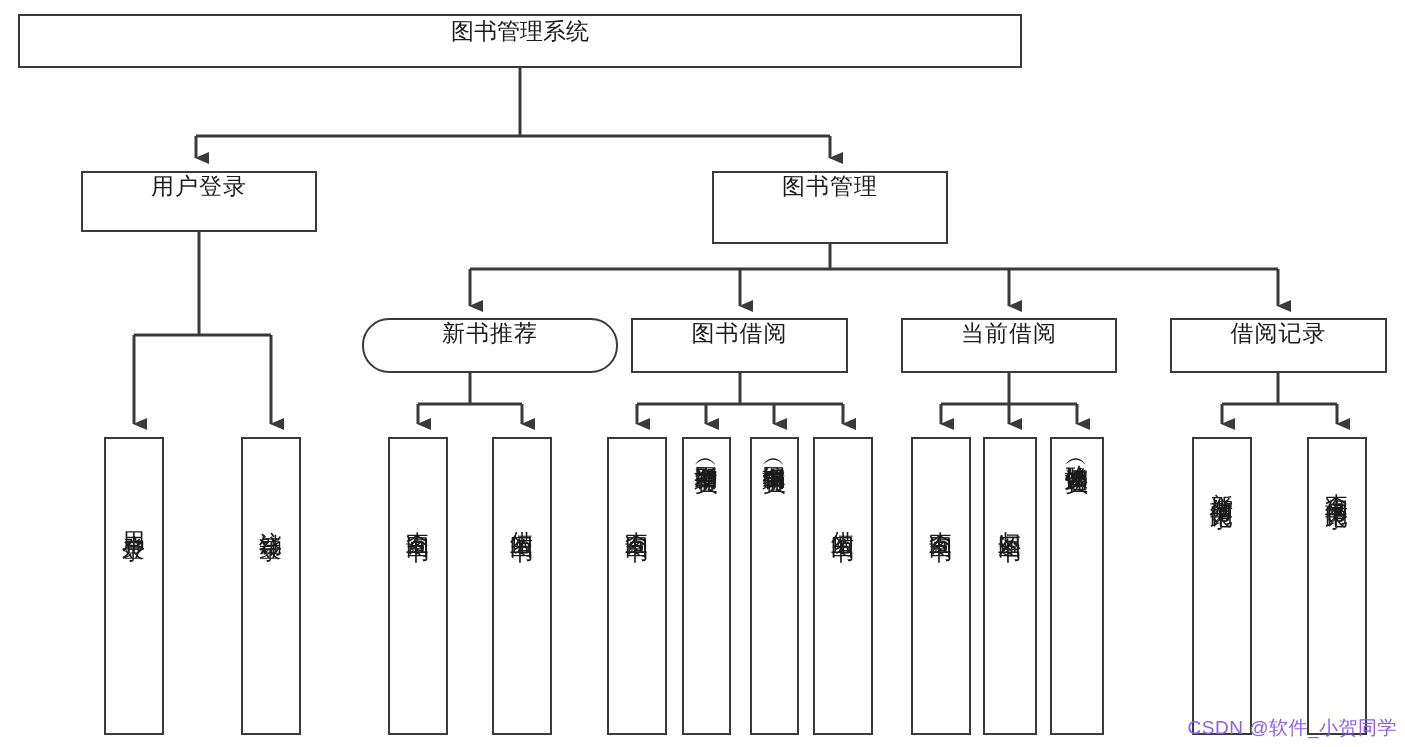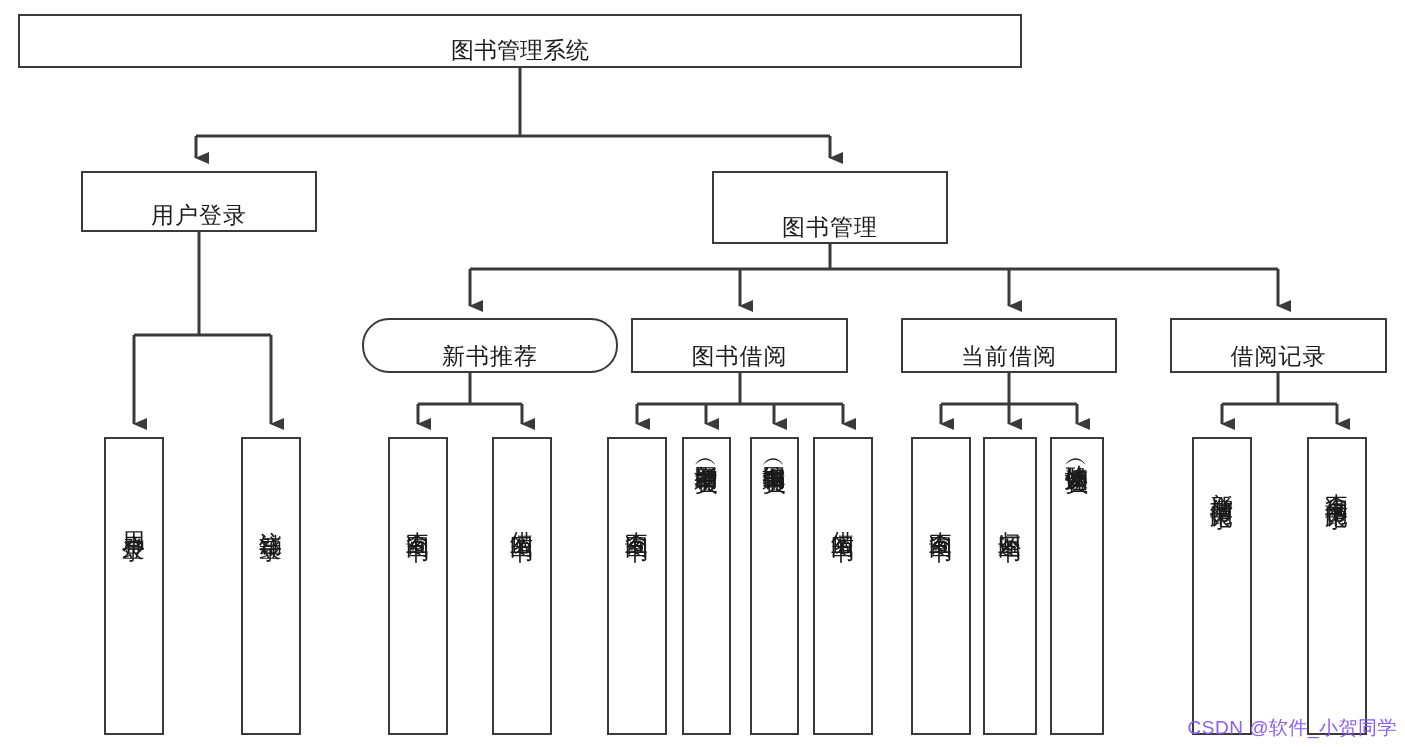--- a/index.html
+++ b/index.html
@@ -24,21 +24,21 @@
     width: 1405px;
     height: 747px;
     pointer-events: none;
   }
   .node {
     position: absolute;
     box-sizing: border-box;
     border: 2.5px solid #3a3a3a;
     background: #ffffff;
     display: flex;
-    align-items: flex-end;
+    align-items: flex-start;
     justify-content: center;
     color: #1b1b1b;
   }
   .node.horiz {
     font-size: 23px;
     letter-spacing: 1px;
     line-height: 1.2;
   }
   .node.root {
     font-size: 23px;

